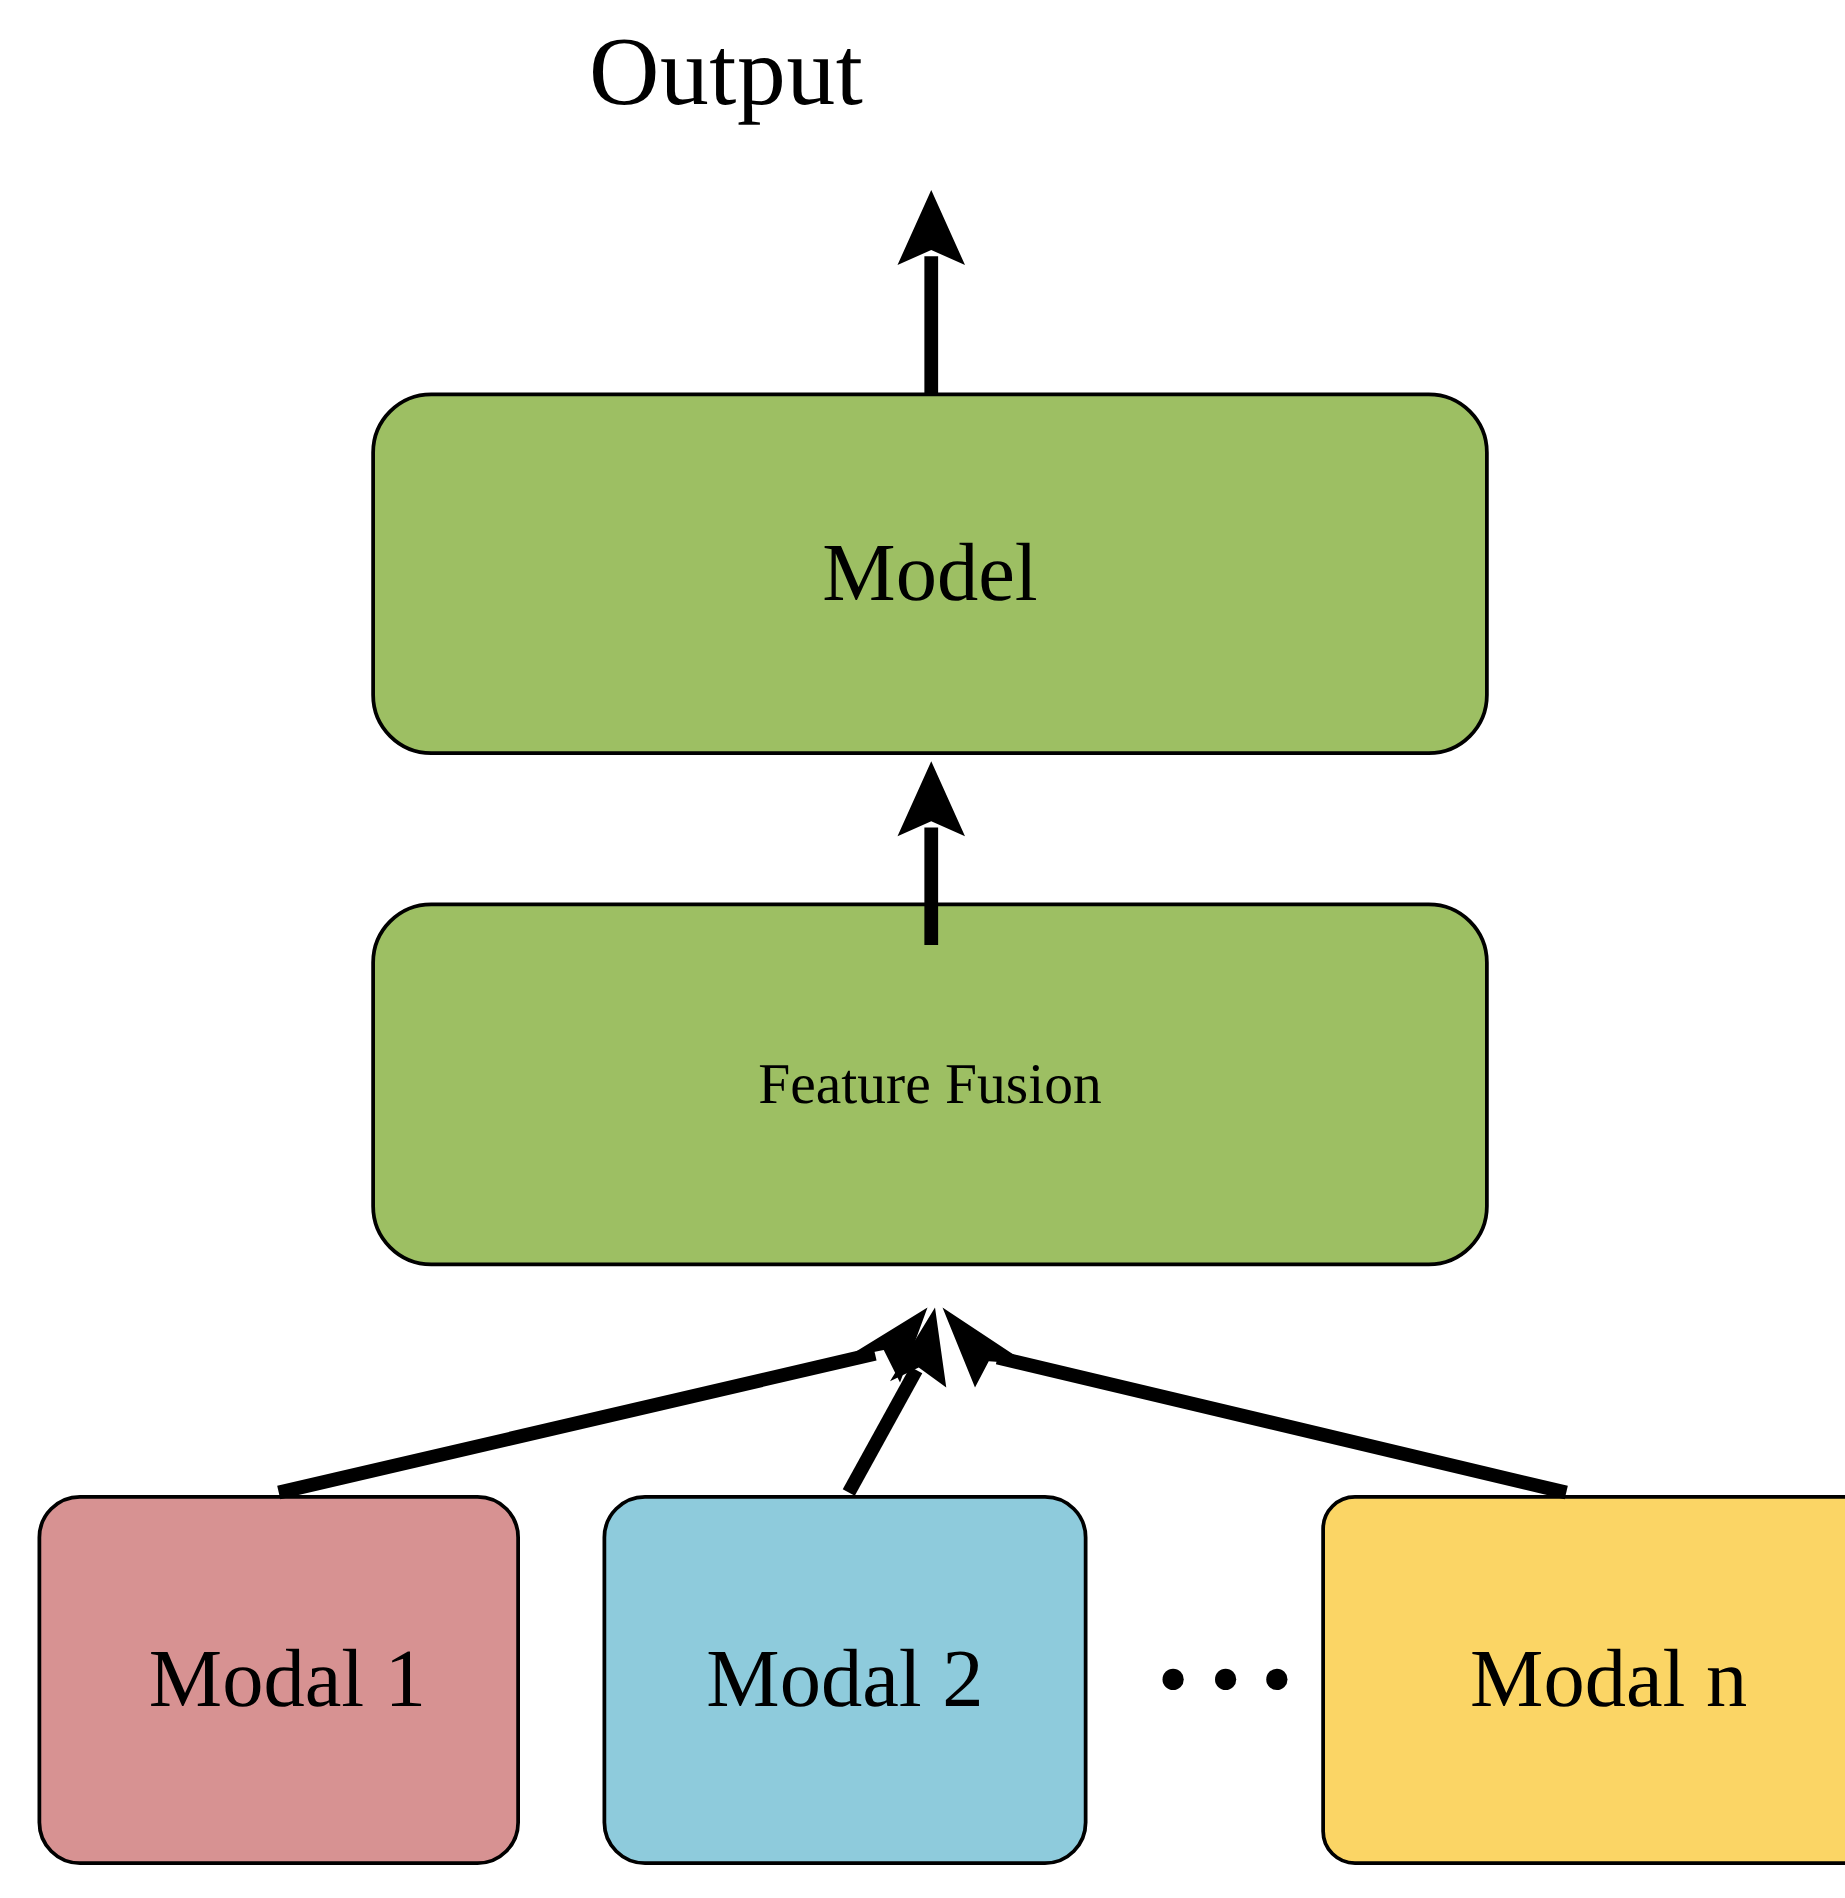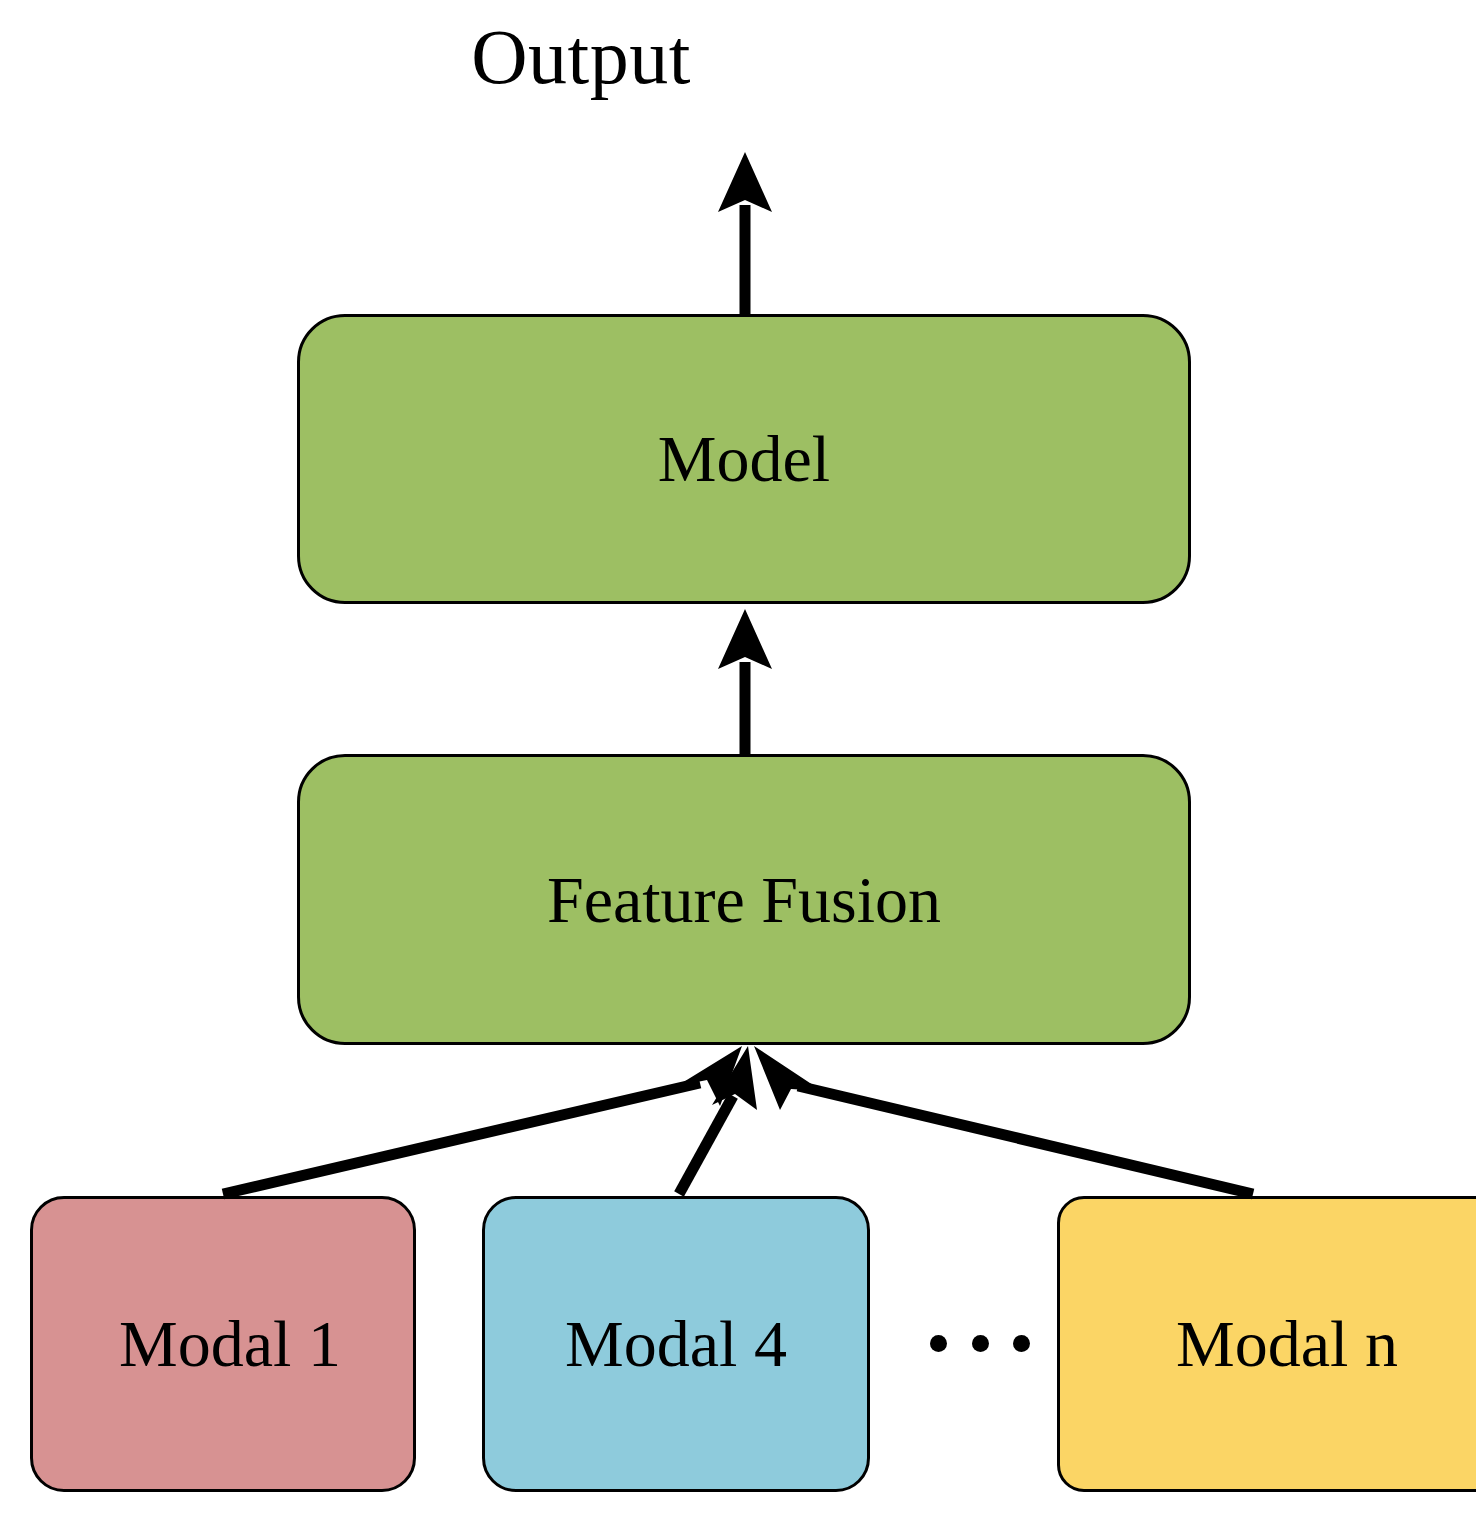--- a/index.html
+++ b/index.html
@@ -49,25 +49,25 @@
   .node-model {
     left: 297px;
     top: 314px;
     width: 894px;
     height: 290px;
     border-radius: 48px;
     font-size: 66px;
   }
   .node-fusion {
     left: 297px;
-    top: 754px;
+    top: 722px;
     width: 894px;
     height: 291px;
     border-radius: 48px;
-    font-size: 66px;
+    font-size: 46px;
   }
 
   .node-modal {
     top: 1196px;
     height: 296px;
     border-radius: 34px;
     font-size: 66px;
   }
   .node-modal-1 { left: 30px;   width: 386px; }
   .node-modal-2 { left: 482px;  width: 388px; }
@@ -122,21 +122,21 @@
 
   <div class="node node-fusion" style="background:#9dbf63;">
     <span>Feature Fusion</span>
   </div>
 
   <div class="node node-modal node-modal-1" style="background:#d79292;padding-left:14px;">
     <span>Modal 1</span>
   </div>
 
   <div class="node node-modal node-modal-2" style="background:#8ecbdc;">
-    <span>Modal 4</span>
+    <span>Modal 2</span>
   </div>
 
   <div class="node node-modal node-modal-n" style="background:#fbd565;">
     <span>Modal n</span>
   </div>
 
   <div class="ellipsis">
     <span class="dot"></span>
     <span class="dot"></span>
     <span class="dot"></span>

